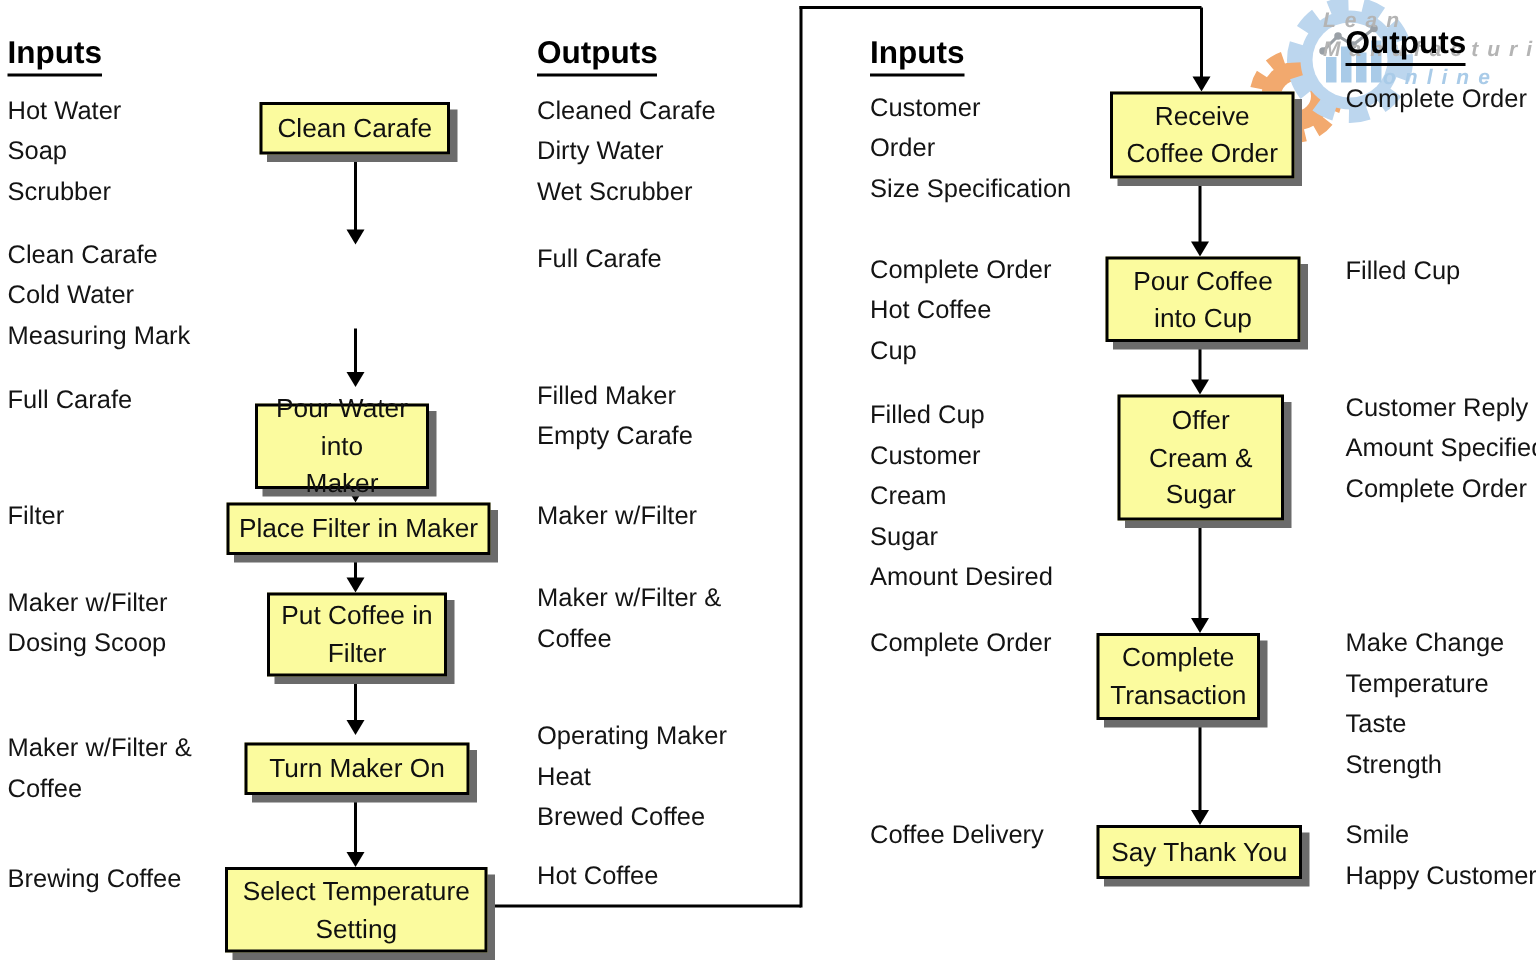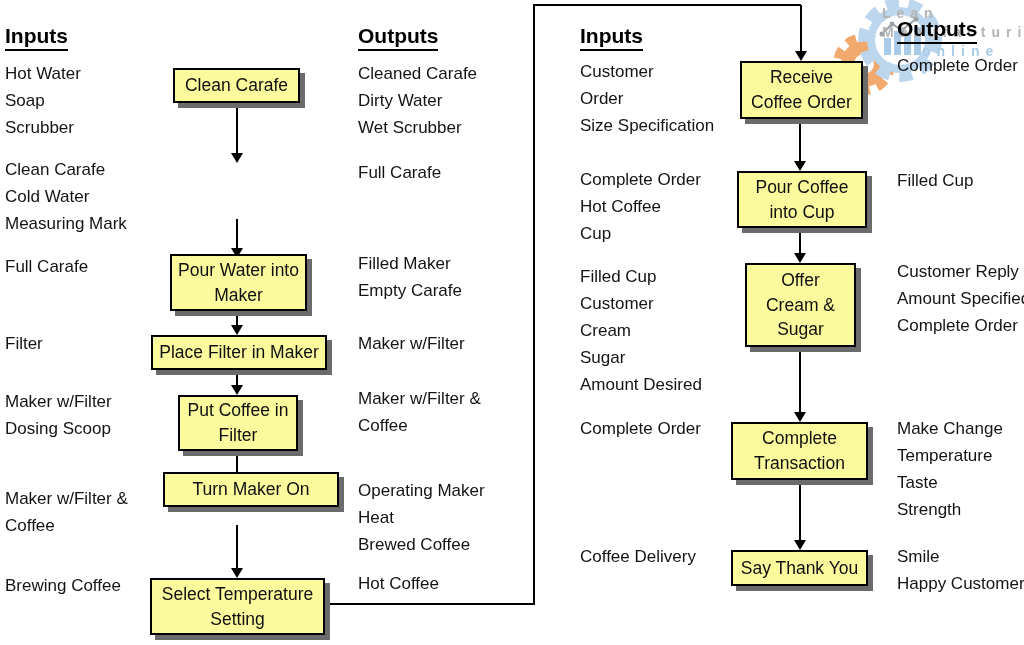--- a/index.html
+++ b/index.html
@@ -23,21 +23,21 @@
   }
   .fbox-label{font-size:17.5px;line-height:1.42;color:#101010;white-space:pre-line;}
   
   .arrow{position:absolute;width:12px;z-index:2;}
   .arrow .shaft{position:absolute;left:5px;top:0;width:2px;background:#000;}
   .arrow .head{position:absolute;left:0;bottom:0;width:0;height:0;
     border-left:6px solid transparent;border-right:6px solid transparent;border-top:10px solid #000;}
   
   .cline{position:absolute;background:#000;z-index:1;}
   
-  #watermark{position:absolute;left:826px;top:0;width:198px;height:100px;z-index:0;}
+  #watermark{position:absolute;left:826px;top:0;width:198px;height:100px;z-index:0;font-style:italic;}
   #watermark svg{position:absolute;left:0;top:-6px;}
   .wm-text{position:absolute;font-size:14px;font-weight:600;letter-spacing:6px;white-space:nowrap;}
   #wm-l1{left:56px;top:5px;color:#B4B4B4;}
   #wm-l2{left:56px;top:24px;color:#B4B4B4;}
   #wm-l3{left:96px;top:43px;color:#A9CBE8;}
 </style>
 </head>
 <body>
 
 <div id="canvas">
@@ -168,53 +168,53 @@
       <div class="txt-line">Strength</div>
     </div>
   <div class="tgroup" style="left:897px;top:543px">
       <div class="txt-line">Smile</div>
       <div class="txt-line">Happy Customer</div>
     </div>
 
   <div class="fbox" style="left:173px;top:68px;width:127px;height:35px">
       <span class="fbox-label">Clean Carafe</span>
     </div>
-  <div class="fbox" style="left:170px;top:254px;width:137px;height:57px">
+  <div class="fbox" style="left:170px;top:269px;width:116px;height:57px">
       <span class="fbox-label">Pour Water into
 Maker</span>
     </div>
   <div class="fbox" style="left:151px;top:335px;width:176px;height:35px">
       <span class="fbox-label">Place Filter in Maker</span>
     </div>
   <div class="fbox" style="left:178px;top:395px;width:120px;height:56px">
       <span class="fbox-label">Put Coffee in
 Filter</span>
     </div>
-  <div class="fbox" style="left:163px;top:472px;width:176px;height:35px">
+  <div class="fbox" style="left:163px;top:495px;width:150px;height:35px">
       <span class="fbox-label">Turn Maker On</span>
     </div>
   <div class="fbox" style="left:150px;top:578px;width:175px;height:57px">
       <span class="fbox-label">Select Temperature
 Setting</span>
     </div>
 
   <div class="fbox" style="left:740px;top:61px;width:123px;height:58px">
       <span class="fbox-label">Receive
 Coffee Order</span>
     </div>
   <div class="fbox" style="left:737px;top:171px;width:130px;height:57px">
       <span class="fbox-label">Pour Coffee
 into Cup</span>
     </div>
   <div class="fbox" style="left:745px;top:263px;width:111px;height:84px">
       <span class="fbox-label">Offer
 Cream &amp;
 Sugar</span>
     </div>
-  <div class="fbox" style="left:731px;top:422px;width:137px;height:58px">
+  <div class="fbox" style="left:731px;top:422px;width:109px;height:58px">
       <span class="fbox-label">Complete
 Transaction</span>
     </div>
   <div class="fbox" style="left:731px;top:550px;width:137px;height:36px">
       <span class="fbox-label">Say Thank You</span>
     </div>
 
   <div class="arrow" style="left:231px;top:103px;height:60px">
       <div class="shaft" style="height:51px"></div>
       <div class="head"></div>

